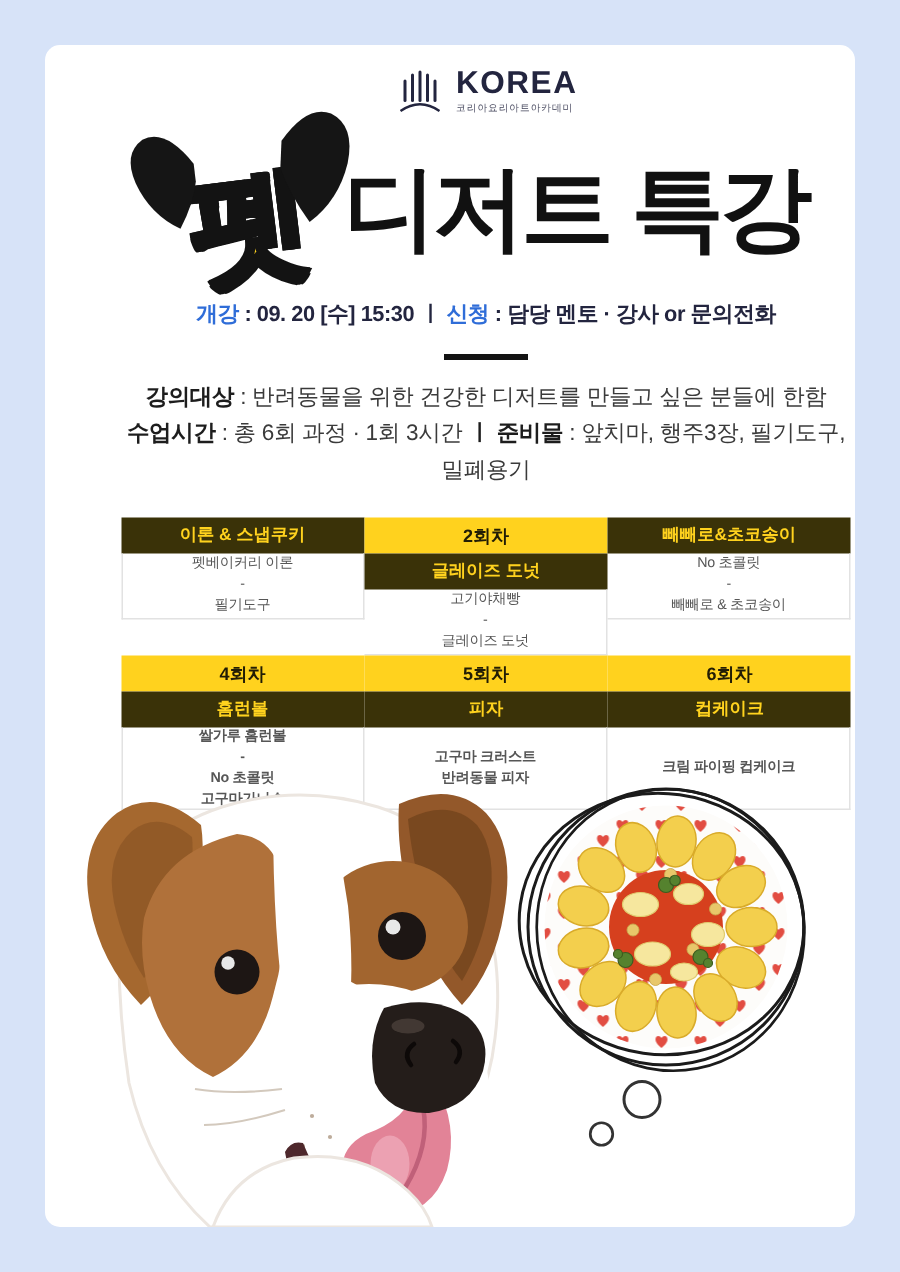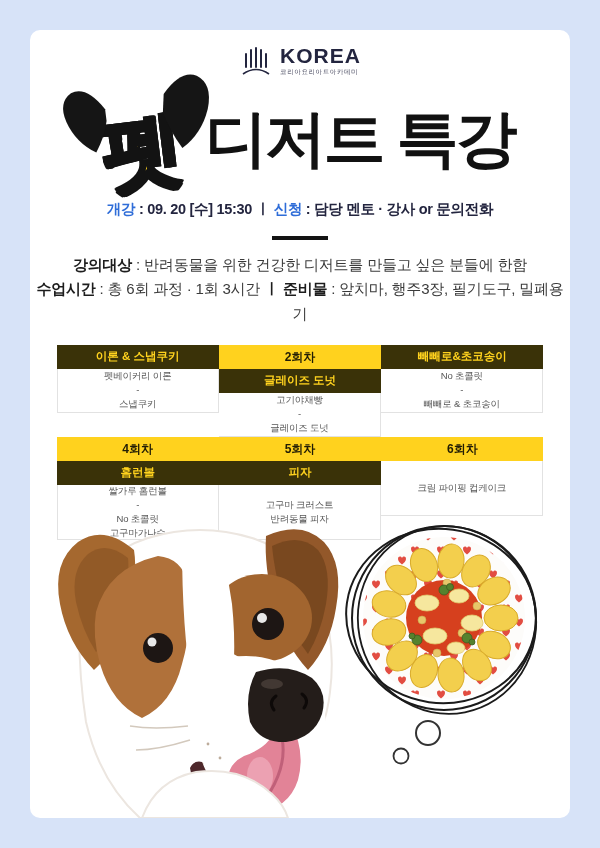--- a/index.html
+++ b/index.html
@@ -4,21 +4,21 @@
 <style>
   :root{
     --page-bg:#d7e3f8; --poster-bg:#ffffff; --yellow:#ffd21e; --dark-row:#3a3208;
     --navy:#23253f; --blue:#2f6dd8; --ink:#111111; --body-text:#3a3a3a;
     --table-border:#e2e2e2;
   }
   *{box-sizing:border-box;margin:0;padding:0;}
   body{font-family:"Liberation Sans","DejaVu Sans",sans-serif;}
   .page{width:600px;height:848px;background:var(--page-bg);padding:30px;}
   .poster{position:relative;width:540px;height:788px;background:var(--poster-bg);
-    border-radius:10px;overflow:hidden;text-align:center;}
+    border-radius:10px;overflow:hidden;text-align:center;padding-left:48px;}
   
   .logo{margin-top:15px;display:flex;align-items:center;justify-content:center;gap:7px;}
   .logo svg{display:block;}
   .logo-text{text-align:left;}
   .logo-brand{font-size:21px;font-weight:bold;color:var(--navy);letter-spacing:1px;line-height:1;}
   .logo-sub{font-size:6.5px;color:var(--navy);letter-spacing:.6px;margin-top:2px;opacity:.85;}
   
   .title-row{margin-top:10px;height:104px;display:flex;align-items:center;justify-content:center;gap:8px;}
   .pet-badge{position:relative;width:112px;height:104px;display:flex;align-items:flex-end;justify-content:center;transform:rotate(-7deg);}
   .pet-badge .ears{position:absolute;top:-14px;left:-22px;}
@@ -36,21 +36,21 @@
   
   .schedule{width:487px;margin:19px auto 0;}
   .sched-group{display:grid;grid-template-columns:1fr 1fr 1fr;}
   .cell-round{background:var(--yellow);color:#221d05;font-size:12px;font-weight:800;padding:4px 0 3px;}
   .cell-name{background:var(--dark-row);color:var(--yellow);font-size:11.5px;font-weight:700;padding:4px 0 5px;}
   .cell-body{display:flex;flex-direction:column;justify-content:center;align-items:center;
     font-size:9.5px;color:#565656;line-height:1.48;letter-spacing:-.2px;
     border-right:1px solid var(--table-border);border-bottom:1px solid var(--table-border);}
   .cell:first-child .cell-body{border-left:1px solid var(--table-border);text-align:right;}
   .g1 .cell-body{height:44px;}
-  .g2 .cell-body{height:55px;}
+  .g2 .cell-body{height:55px;font-weight:bold;}
   
   .dog-art{position:absolute;left:0;bottom:0;}
   .bubble-art{position:absolute;left:301px;top:488px;}
 </style>
 </head>
 <body>
 
 <div class="page">
   <div class="poster">
 
@@ -93,21 +93,21 @@
       <p><b>수업시간</b><span> : 총 6회 과정 · 1회 3시간</span><b> ㅣ </b><b>준비물</b><span> : 앞치마, 행주3장, 필기도구, 밀폐용기</span></p>
     </div>
 
     <div class="schedule">
       <div class="sched-group g1">
         <div class="cell">
           <div class="cell-name">이론 &amp; 스냅쿠키</div>
           <div class="cell-body">
             <div>펫베이커리 이론</div>
             <div>-</div>
-            <div>스냅쿠키</div>
+            <div>필기도구</div>
             <div></div>
           </div>
         </div>
         <div class="cell">
           <div class="cell-round">2회차</div>
           <div class="cell-name">글레이즈 도넛</div>
           <div class="cell-body">
             <div>고기야채빵</div>
             <div>-</div>
             <div>글레이즈 도넛</div>
@@ -140,20 +140,21 @@
           <div class="cell-name">피자</div>
           <div class="cell-body">
             <div>고구마 크러스트</div>
             <div>반려동물 피자</div>
             <div></div>
             <div></div>
           </div>
         </div>
         <div class="cell">
           <div class="cell-round">6회차</div>
+          <div class="cell-name">컵케이크</div>
           <div class="cell-body">
             <div>크림 파이핑 컵케이크</div>
             <div></div>
             <div></div>
             <div></div>
           </div>
         </div>
       </div>
     </div>
 

